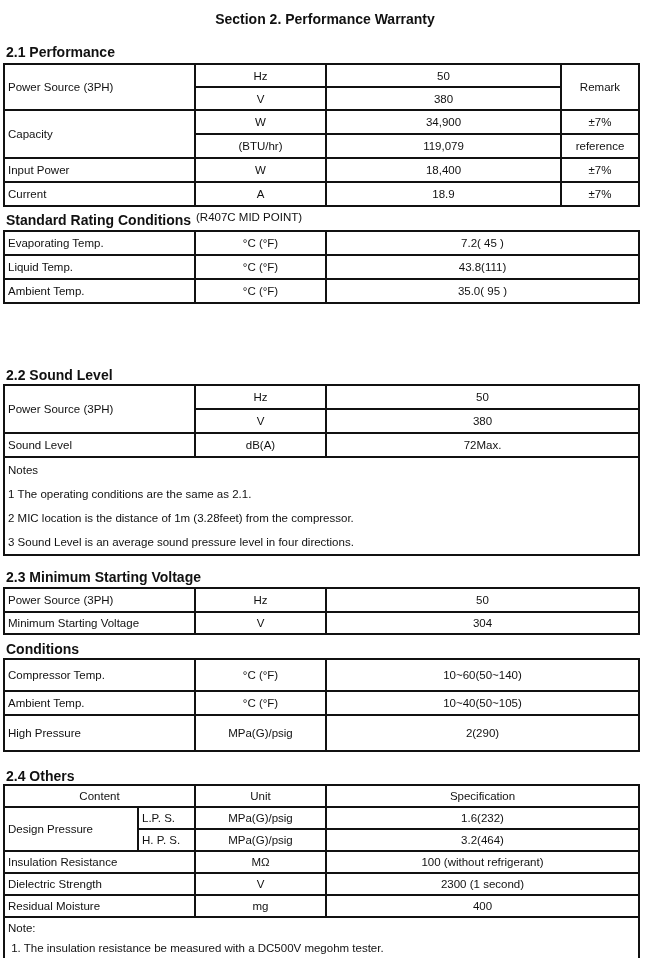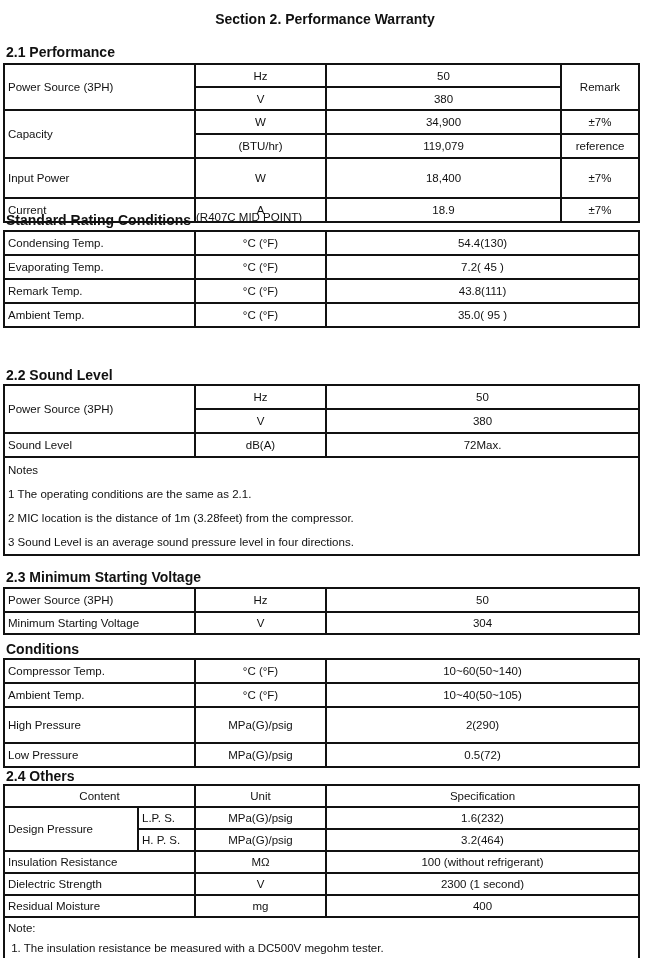--- a/index.html
+++ b/index.html
@@ -40,21 +40,21 @@
     <td rowspan="2">Capacity</td>
     <td class="c">W</td>
     <td class="c">34,900</td>
     <td class="c">±7%</td>
   </tr>
   <tr style="height:24px">
     <td class="c">(BTU/hr)</td>
     <td class="c">119,079</td>
     <td class="c">reference</td>
   </tr>
-  <tr style="height:40px">
+  <tr style="height:24px">
     <td>Input  Power</td>
     <td class="c">W</td>
     <td class="c">18,400</td>
     <td class="c">±7%</td>
   </tr>
   <tr style="height:24px">
     <td>Current</td>
     <td class="c">A</td>
     <td class="c">18.9</td>
     <td class="c">±7%</td>
@@ -64,32 +64,27 @@
 
 <div class="abs h" style="top:212px">Standard  Rating  Conditions</div>
 <div class="abs" style="top:211px;left:196px;font-size:11.5px">(R407C MID POINT)</div>
 <table style="top:230px;width:635px">
   <colgroup>
       <col style="width:191px">
       <col style="width:131px">
       <col style="width:313px">
     </colgroup>
   <tbody>
-      <tr style="height:24px">
-        <td>Condensing Temp.</td>
-        <td class="c">°C (°F)</td>
-        <td class="c">54.4(130)</td>
-      </tr>
   <tr style="height:24px">
         <td>Evaporating Temp.</td>
         <td class="c">°C (°F)</td>
         <td class="c">7.2( 45 )</td>
       </tr>
   <tr style="height:24px">
-        <td>Remark Temp.</td>
+        <td>Liquid Temp.</td>
         <td class="c">°C (°F)</td>
         <td class="c">43.8(111)</td>
       </tr>
   <tr style="height:24px">
         <td>Ambient Temp.</td>
         <td class="c">°C (°F)</td>
         <td class="c">35.0( 95 )</td>
       </tr>
 </tbody>
   </table>
@@ -148,39 +143,34 @@
 </tbody>
   </table>
 <div class="abs h" style="top:641px">Conditions</div>
 <table style="top:658px;width:635px">
   <colgroup>
       <col style="width:191px">
       <col style="width:131px">
       <col style="width:313px">
     </colgroup>
   <tbody>
-      <tr style="height:24px">
+      <tr style="height:32px">
         <td>Compressor Temp.</td>
         <td class="c">°C (°F)</td>
         <td class="c">10~60(50~140)</td>
       </tr>
   <tr style="height:24px">
         <td>Ambient Temp.</td>
         <td class="c">°C (°F)</td>
         <td class="c">10~40(50~105)</td>
       </tr>
   <tr style="height:36px">
         <td>High  Pressure</td>
         <td class="c">MPa(G)/psig</td>
         <td class="c">2(290)</td>
-      </tr>
-  <tr style="height:24px">
-        <td>Low  Pressure</td>
-        <td class="c">MPa(G)/psig</td>
-        <td class="c">0.5(72)</td>
       </tr>
 </tbody>
   </table>
 
 <div class="abs h" style="top:768px">2.4  Others</div>
 <table style="top:784px;width:635px">
   <colgroup>
       <col style="width:134px">
       <col style="width:57px">
       <col style="width:131px">

